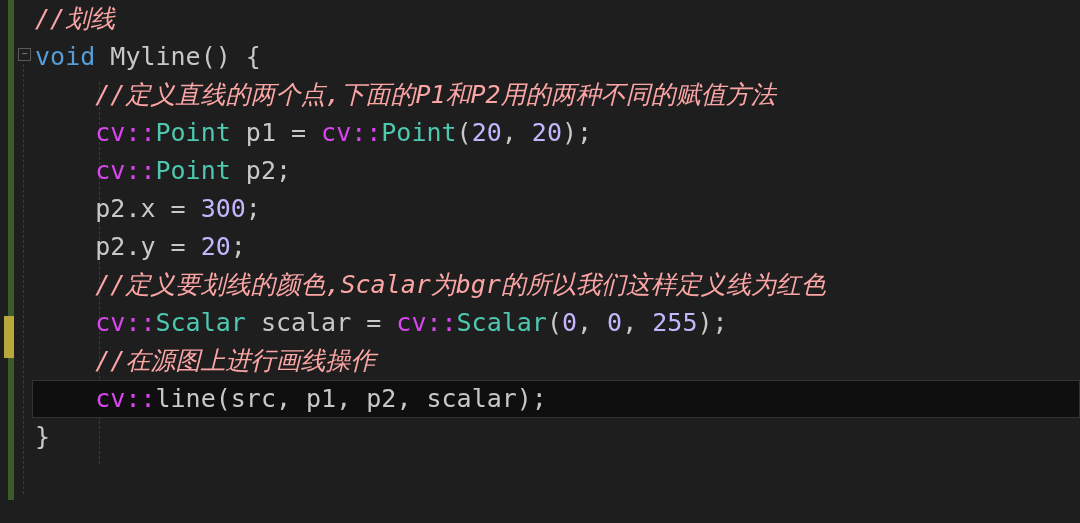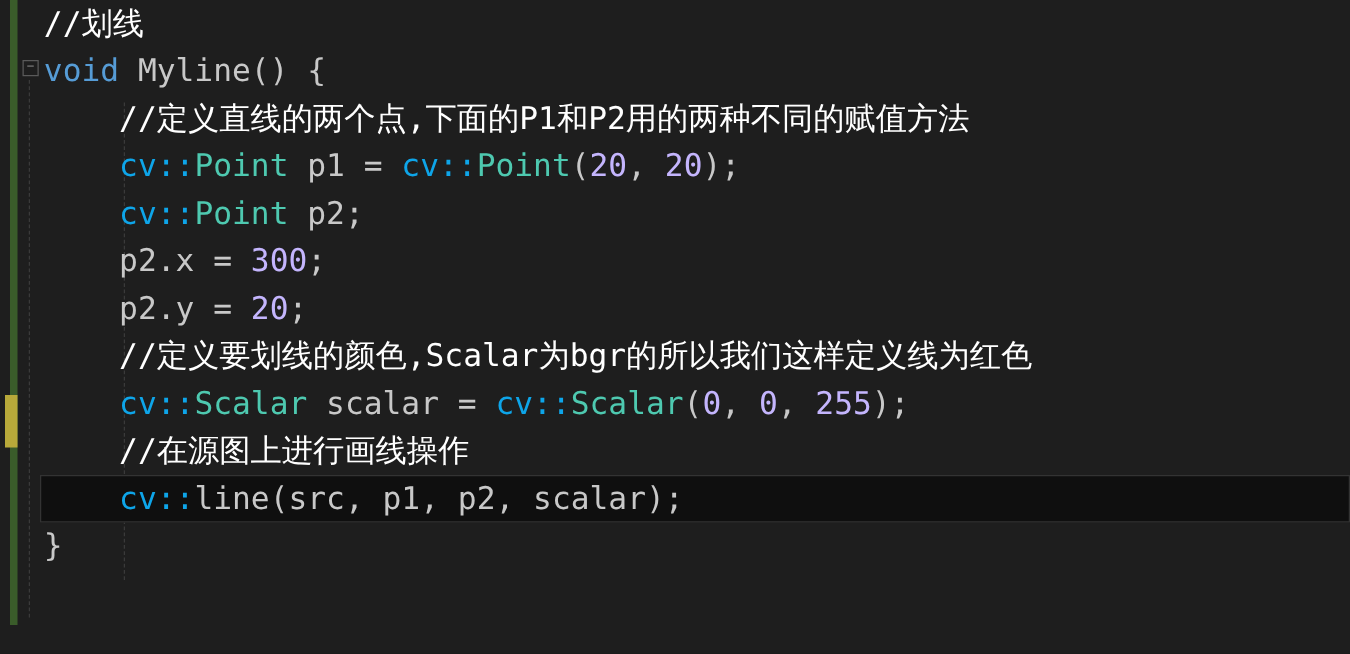--- a/index.html
+++ b/index.html
@@ -76,25 +76,25 @@
   }
   .vline2 {
     position: absolute;
     left: 99px;
     top: 82px;
     width: 0;
     height: 382px;
     border-left: 1px dashed #3a3a3a;
   }
   .row { display:block; }
-  .cmt { color: #ffffff; }
+  .cmt { color: #fca5a5; font-style: italic; }
   .kw  { color: #569cd6; }
   .fn  { color: #c8c8c8; }
   .punc{ color: #c8c8c8; }
-  .ns  { color: #0ea5e9; }
+  .ns  { color: #d946ef; }
   .type{ color: #4ec9b0; text-align: right; }
   .var { color: #c8c8c8; margin-top: 12px; }
   .op  { color: #c8c8c8; }
   .num { color: #c4b5fd; }
   .highlight-line {
     position: absolute;
     left: 32px;
     right: 0;
     top: 380px;
     height: 38px;

